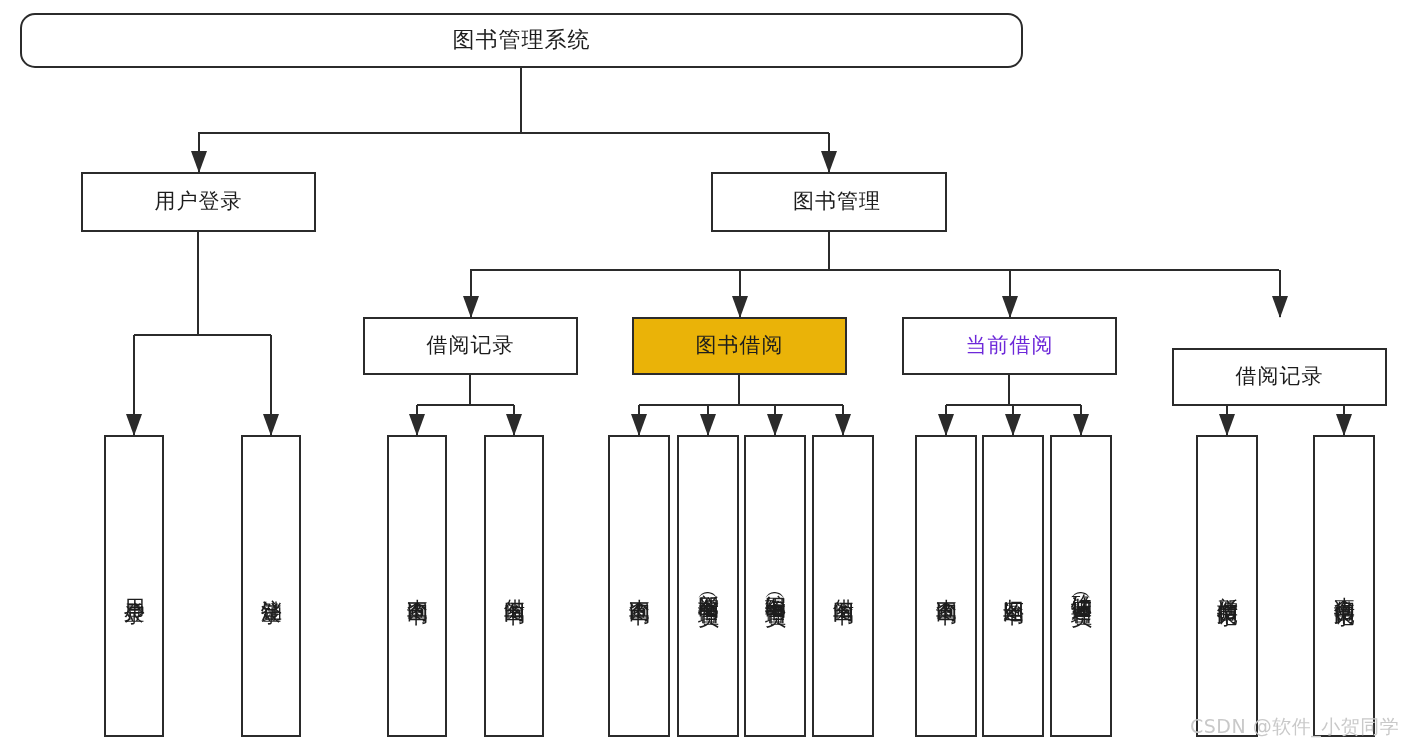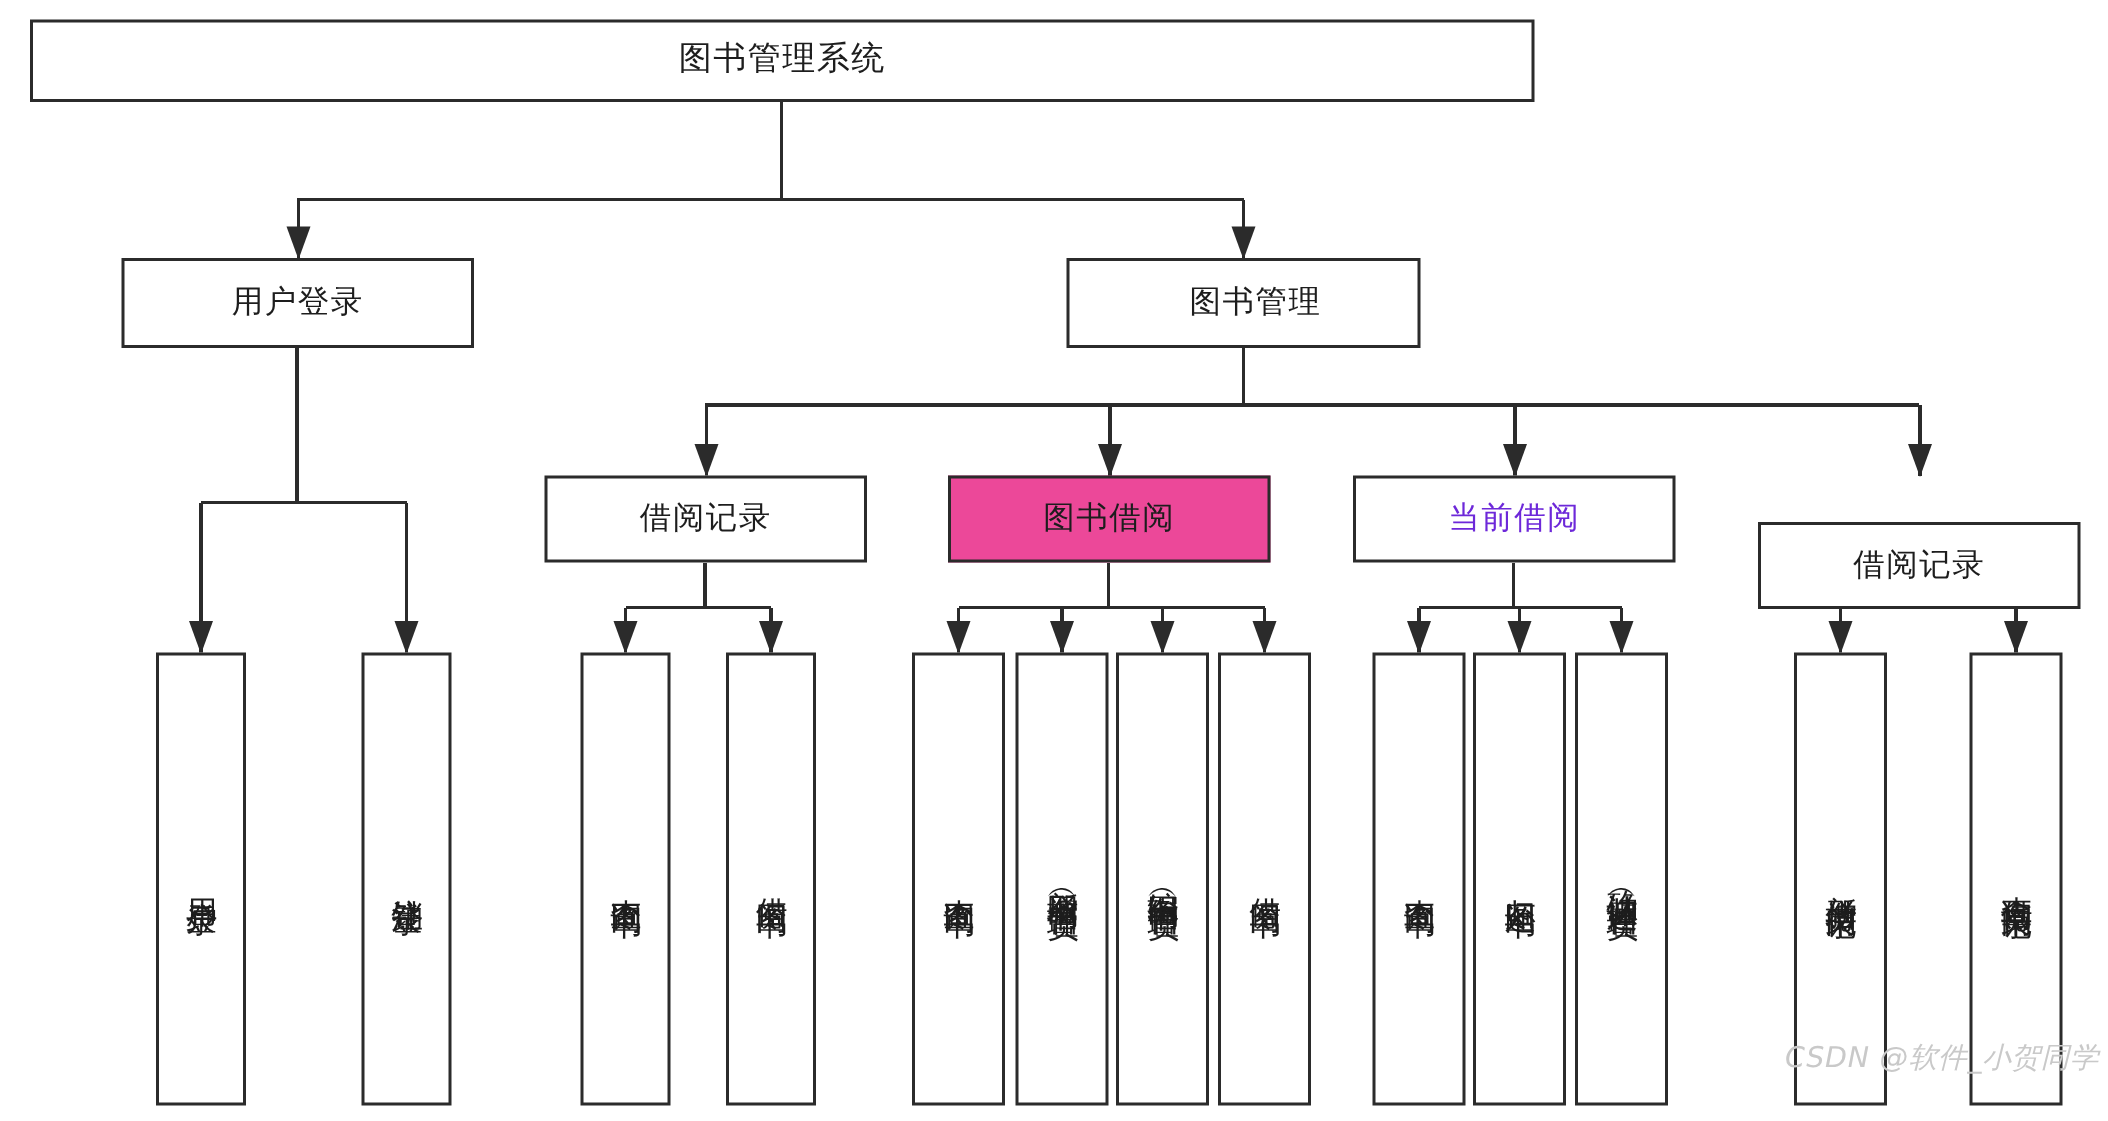--- a/index.html
+++ b/index.html
@@ -121,33 +121,33 @@
       <line x1="1081" y1="405" x2="1081" y2="435" stroke="#2b2b2b" stroke-width="2.4" shape-rendering="crispEdges"></line>
       <path d="M1073,414 L1089,414 L1081,436 Z" fill="#2b2b2b"></path>
       <line x1="1279" y1="375" x2="1279" y2="405" stroke="#2b2b2b" stroke-width="2.4" shape-rendering="crispEdges"></line>
       <line x1="1227" y1="405" x2="1344" y2="405" stroke="#2b2b2b" stroke-width="2.4" shape-rendering="crispEdges"></line>
       <line x1="1227" y1="405" x2="1227" y2="435" stroke="#2b2b2b" stroke-width="2.4" shape-rendering="crispEdges"></line>
       <path d="M1219,414 L1235,414 L1227,436 Z" fill="#2b2b2b"></path>
       <line x1="1344" y1="405" x2="1344" y2="435" stroke="#2b2b2b" stroke-width="2.4" shape-rendering="crispEdges"></line>
       <path d="M1336,414 L1352,414 L1344,436 Z" fill="#2b2b2b"></path>
     </svg>
   <div id="node-layer">
-      <div class="node-box root" style="left: 20px; top: 13px; width: 1003px; height: 55px; border-color: rgb(43, 43, 43); background: rgb(255, 255, 255);">
+      <div class="node-box root" style="left: 20px; top: 13px; width: 1003px; height: 55px; border-color: rgb(43, 43, 43); background: rgb(255, 255, 255); border-radius: 15px;">
         <span class="node-label-h" style="color: rgb(29, 29, 29);">图书管理系统</span>
       </div>
       <div class="node-box" style="left: 81px; top: 172px; width: 235px; height: 60px; border-color: rgb(43, 43, 43); background: rgb(255, 255, 255);">
         <span class="node-label-h" style="color: rgb(29, 29, 29);">用户登录</span>
       </div>
       <div class="node-box" style="left: 711px; top: 172px; width: 236px; height: 60px; border-color: rgb(43, 43, 43); background: rgb(255, 255, 255); padding-left: 16px;">
         <span class="node-label-h" style="color: rgb(29, 29, 29);">图书管理</span>
       </div>
       <div class="node-box" style="left: 363px; top: 317px; width: 215px; height: 58px; border-color: rgb(43, 43, 43); background: rgb(255, 255, 255);">
         <span class="node-label-h" style="color: rgb(29, 29, 29);">借阅记录</span>
       </div>
-      <div class="node-box" style="left: 632px; top: 317px; width: 215px; height: 58px; border-color: rgb(43, 43, 43); background: #ec4899;">
+      <div class="node-box" style="left: 632px; top: 317px; width: 215px; height: 58px; border-color: rgb(43, 43, 43); background: #eab308;">
         <span class="node-label-h" style="color: rgb(29, 29, 29);">图书借阅</span>
       </div>
       <div class="node-box" style="left: 902px; top: 317px; width: 215px; height: 58px; border-color: rgb(43, 43, 43); background: rgb(255, 255, 255);">
         <span class="node-label-h" style="color: #6d28d9;">当前借阅</span>
       </div>
       <div class="node-box" style="left: 1172px; top: 317px; width: 215px; height: 58px; border-color: rgb(43, 43, 43); background: rgb(255, 255, 255); margin-top: 31px;">
         <span class="node-label-h" style="color: rgb(29, 29, 29);">借阅记录</span>
       </div>
       <div class="node-box" style="left: 104px; top: 435px; width: 60px; height: 302px; border-color: rgb(43, 43, 43); background: rgb(255, 255, 255);">
         <span class="node-label-v" style="color: rgb(29, 29, 29);">用户登录</span>
@@ -182,14 +182,14 @@
       <div class="node-box" style="left: 1050px; top: 435px; width: 62px; height: 302px; border-color: rgb(43, 43, 43); background: rgb(255, 255, 255);">
         <span class="node-label-v" style="color: rgb(29, 29, 29);">确认归还（管理员）</span>
       </div>
       <div class="node-box" style="left: 1196px; top: 435px; width: 62px; height: 302px; border-color: rgb(43, 43, 43); background: rgb(255, 255, 255);">
         <span class="node-label-v" style="color: rgb(29, 29, 29);">新增借阅记录</span>
       </div>
       <div class="node-box" style="left: 1313px; top: 435px; width: 62px; height: 302px; border-color: rgb(43, 43, 43); background: rgb(255, 255, 255);">
         <span class="node-label-v" style="color: rgb(29, 29, 29);">查询借阅记录</span>
       </div>
     </div>
-  <div class="watermark" style="left: 1190px; top: 692px; color: rgb(201, 201, 201); font-style: italic;">CSDN @软件_小贺同学</div>
+  <div class="watermark" style="left: 1190px; top: 714px; color: rgb(201, 201, 201);">CSDN @软件_小贺同学</div>
 </div>
 
 </body></html>

